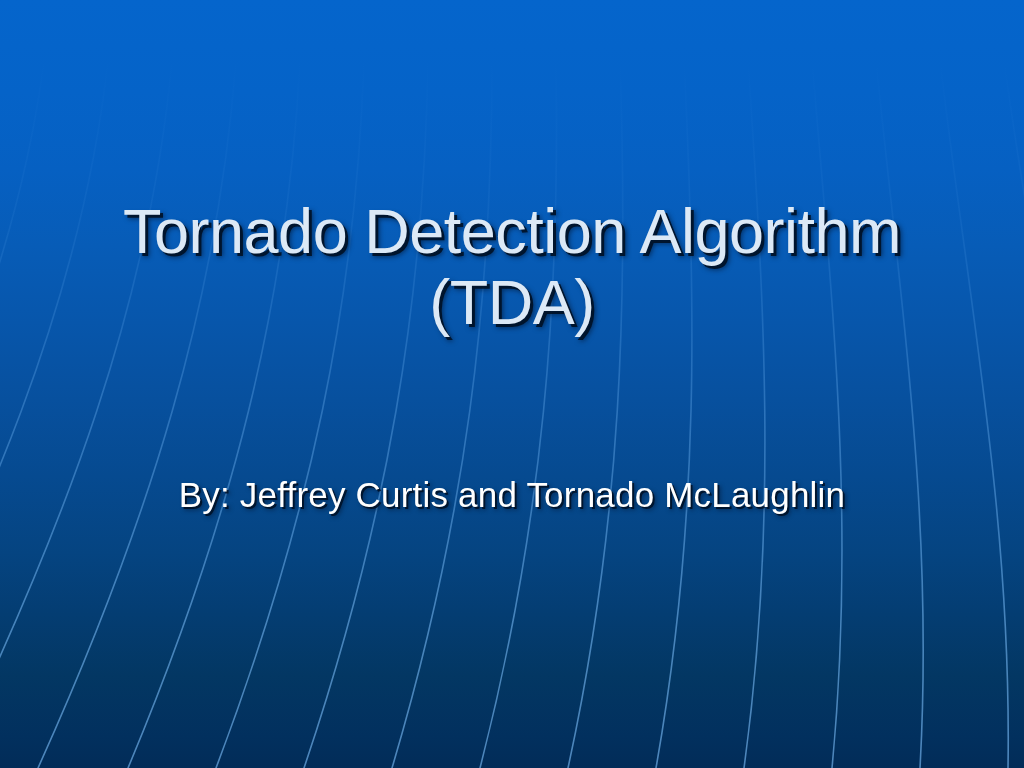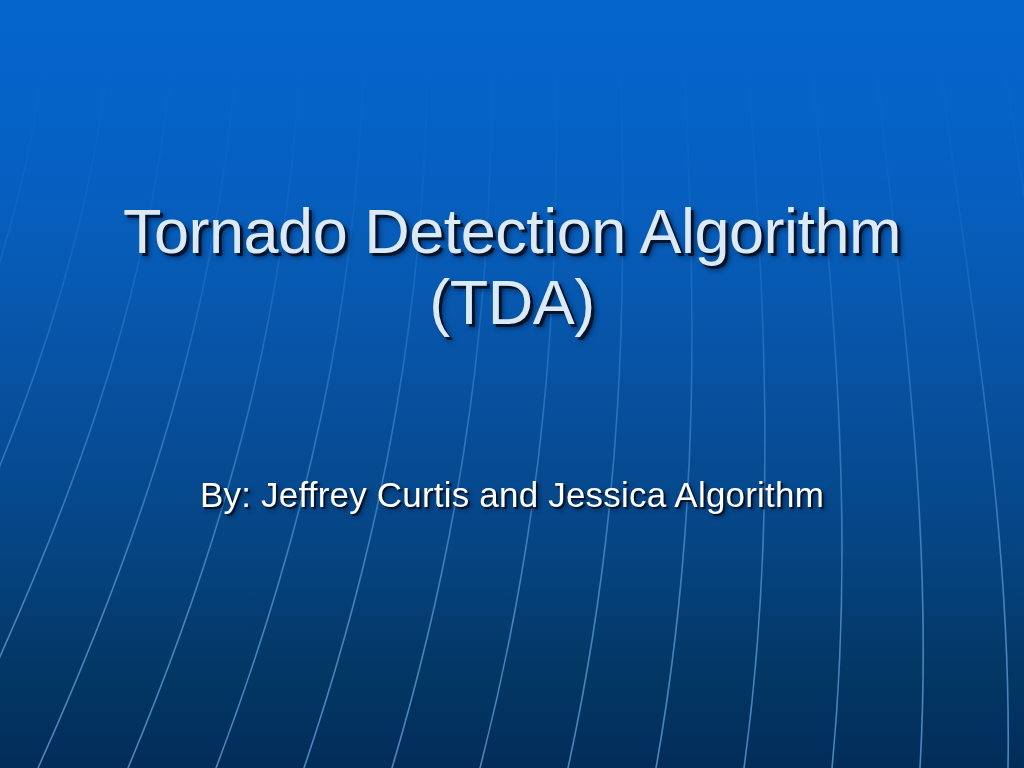--- a/index.html
+++ b/index.html
@@ -146,16 +146,16 @@
         <path d="M 108 60 C  82 300, -14 520, -142 768"></path>
         <path d="M  44 60 C  14 300, -96 520, -232 768"></path>
         <path d="M -20 60 C -54 300, -178 520, -322 768"></path>
       </g>
     </svg>
   </div>
 
   <div class="content">
     <div class="title">Tornado Detection Algorithm (TDA)</div>
 
-    <div class="subtitle">By: Jeffrey Curtis and Jessica Algorithm</div>
+    <div class="subtitle">By: Jeffrey Curtis and Tornado McLaughlin</div>
   </div>
 
 </div>
 
 </body></html>

